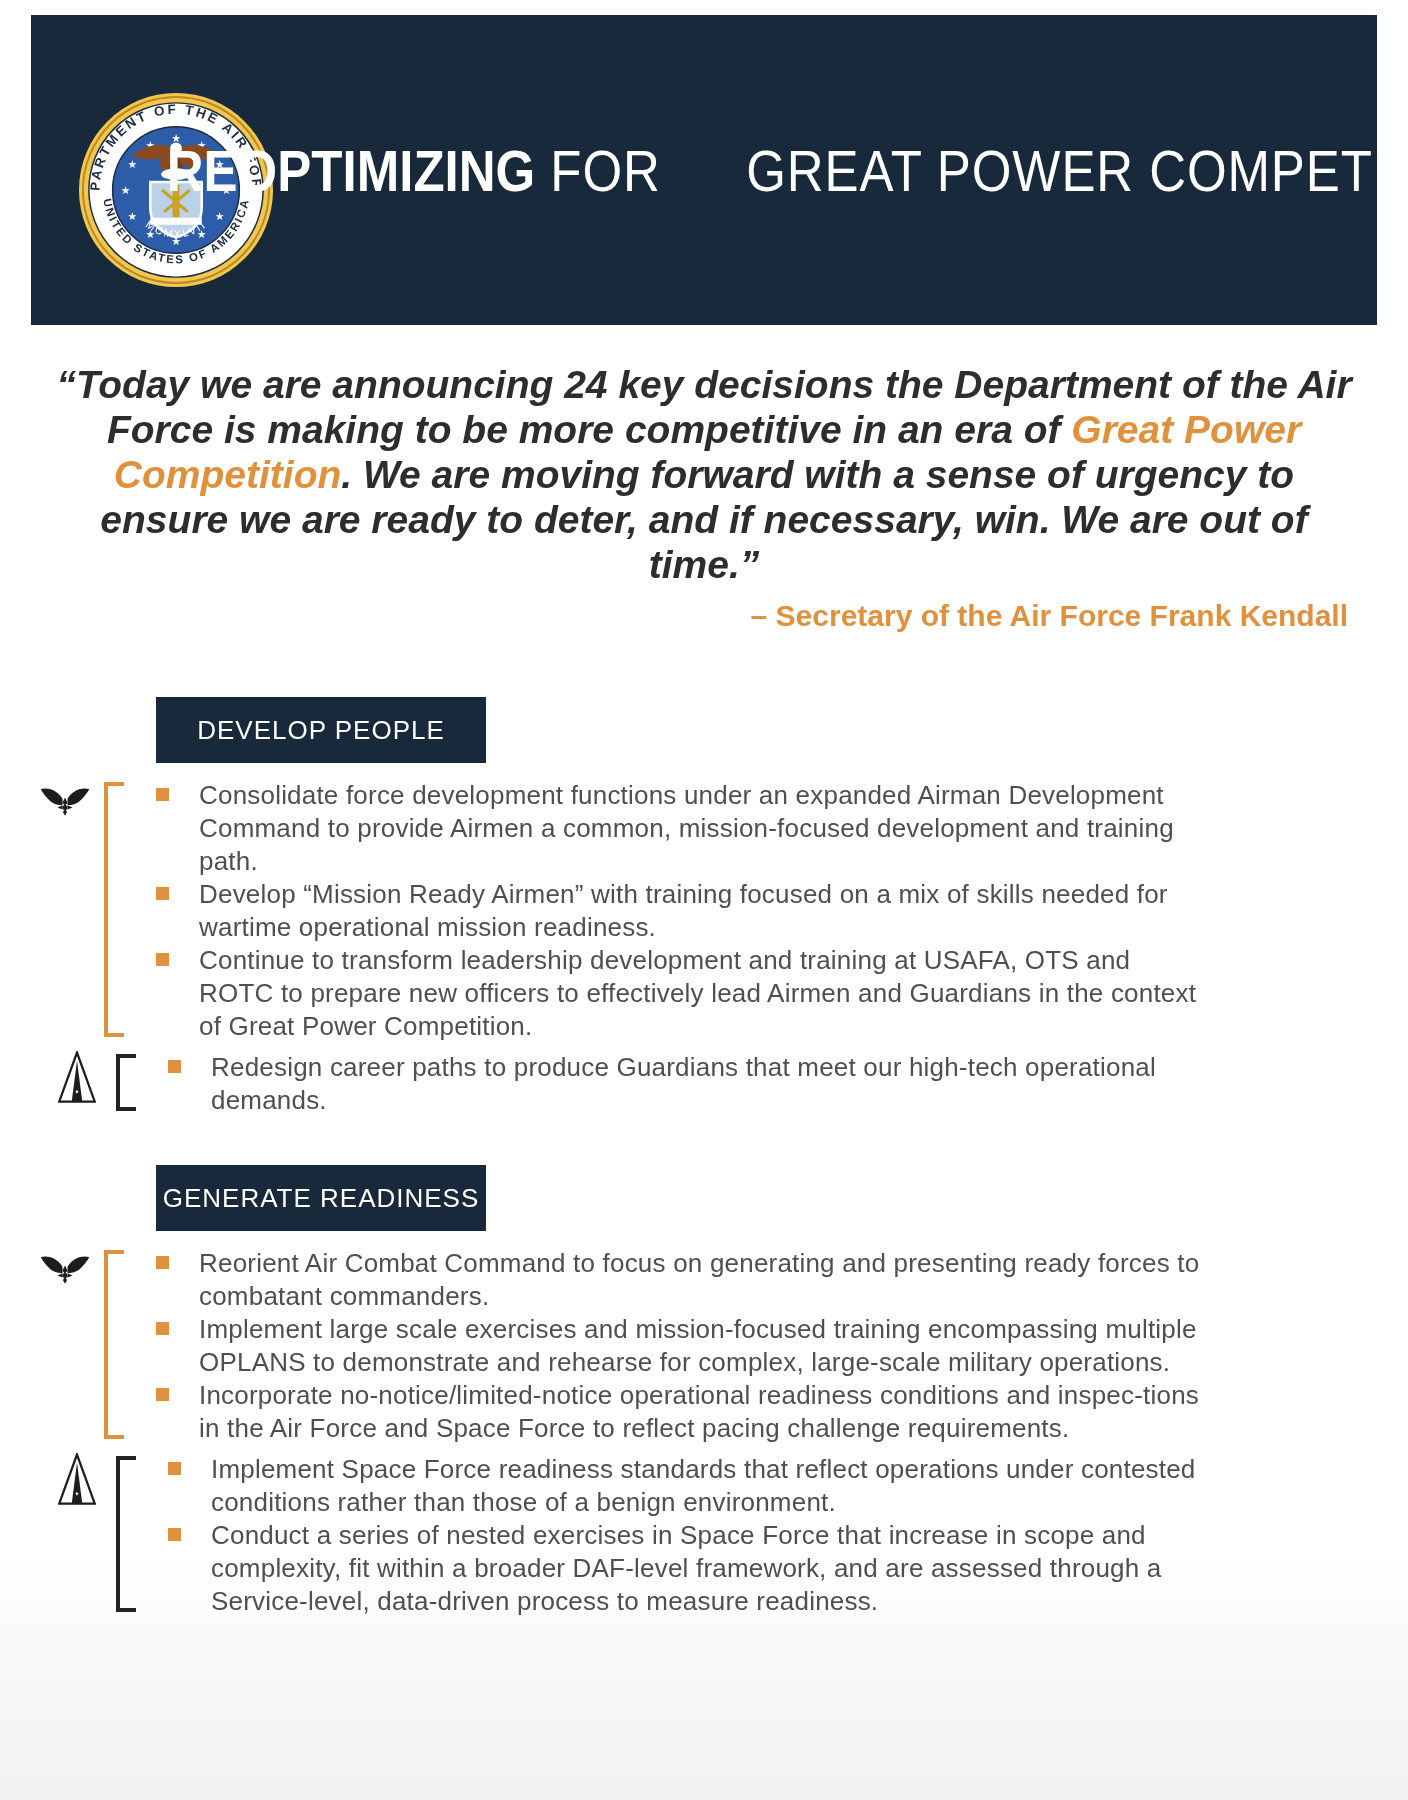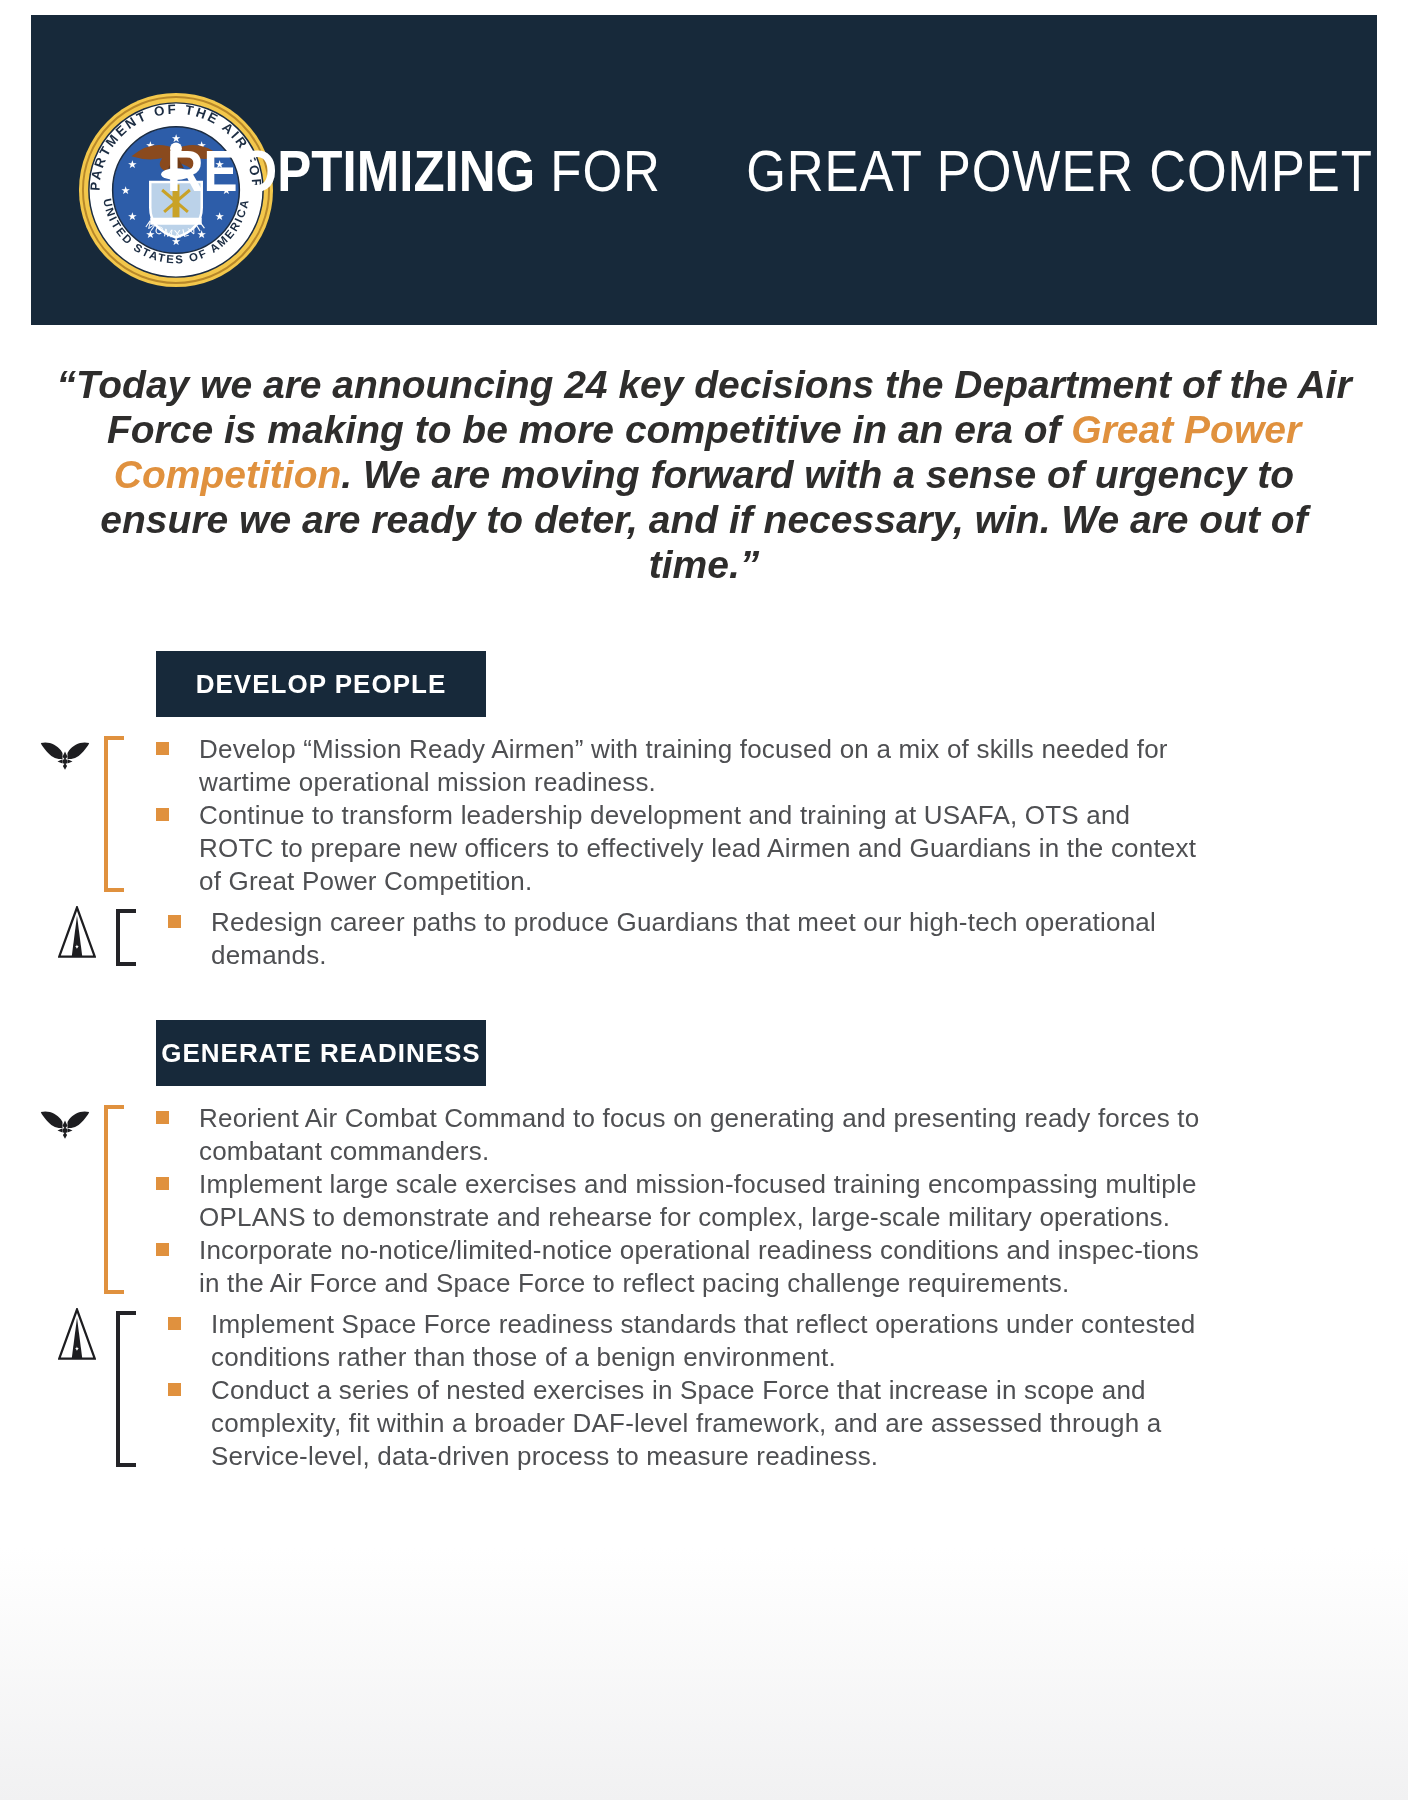--- a/index.html
+++ b/index.html
@@ -21,21 +21,21 @@
   .quote-block{margin-top:37px;}
   .quote{margin:0 auto; max-width:1300px; text-align:center;
          font-size:39px; line-height:45px; font-weight:bold; font-style:italic; color:#2E2D2C;}
   .quote .hl{color:#E0913E;}
   .attribution{margin:12px 60px 0 0; text-align:right;
                font-size:30px; font-weight:bold; color:#E0913E;}
 
   
   .topic-header{margin:0 0 16px 156px; width:330px; height:66px; background:#17293A;
                 display:flex; align-items:center; justify-content:center;
-                color:#ffffff; font-weight:bold; font-size:26px; letter-spacing:1px;}
+                color:#ffffff; font-weight:normal; font-size:26px; letter-spacing:1px;}
   .topic-1{margin-top:64px;}
   .topic-2{margin-top:48px;}
 
   .group{display:flex; align-items:stretch;}
   .group + .group{margin-top:8px;margin-left:12px;}
   .gutter{position:relative; width:156px; flex-shrink:0;}
   .bracket{position:absolute; left:104px; top:3px; bottom:6px; width:16px;
            border-style:solid; border-width:4px 0 4px 4px;}
   .bracket.orange{border-color:#E0913E;}
   .bracket.black{border-color:#232327;}
@@ -124,35 +124,37 @@
     </svg>
 
     <div class="title-wrap">
       <div class="title-line"><span class="strong">REOPTIMIZING</span><span> FOR</span></div>
       <div class="title-line">GREAT POWER COMPETITION</div>
     </div>
   </header>
 
   <div class="quote-block">
     <p class="quote"><span>“Today we are announcing 24 key decisions the Department of the Air Force is making to be more competitive in an era of </span><span class="hl">Great Power Competition</span><span>. We are moving forward with a sense of urgency to ensure we are ready to deter, and if necessary, win. We are out of time.”</span></p>
+    <p class="attribution">– Secretary of the Air Force Frank Kendall</p>
   </div>
 
   <section class="topic topic-1">
     <div class="topic-header">
       <span>DEVELOP PEOPLE</span>
     </div>
 
     <div class="group">
       <div class="gutter">
         <svg class="icon-af" width="50" height="42" viewBox="0 0 120 90">
             <use href="#af-wings"></use>
           </svg>
         <div class="bracket orange"></div>
       </div>
       <ul class="bullets">
+        <li>Consolidate force development functions under an expanded Airman Development Command to provide Airmen a common, mission-focused development and training path.</li>
         <li>Develop “Mission Ready Airmen” with training focused on a mix of skills needed for wartime operational mission readiness.</li>
         <li>Continue to transform leadership development and training at USAFA, OTS and ROTC to prepare new officers to effectively lead Airmen and Guardians in the context of Great Power Competition.</li>
       </ul>
     </div>
 
     <div class="group">
       <div class="gutter">
         <svg class="icon-sf" width="38" height="53" viewBox="0 0 100 140">
             <use href="#sf-delta"></use>
           </svg>

